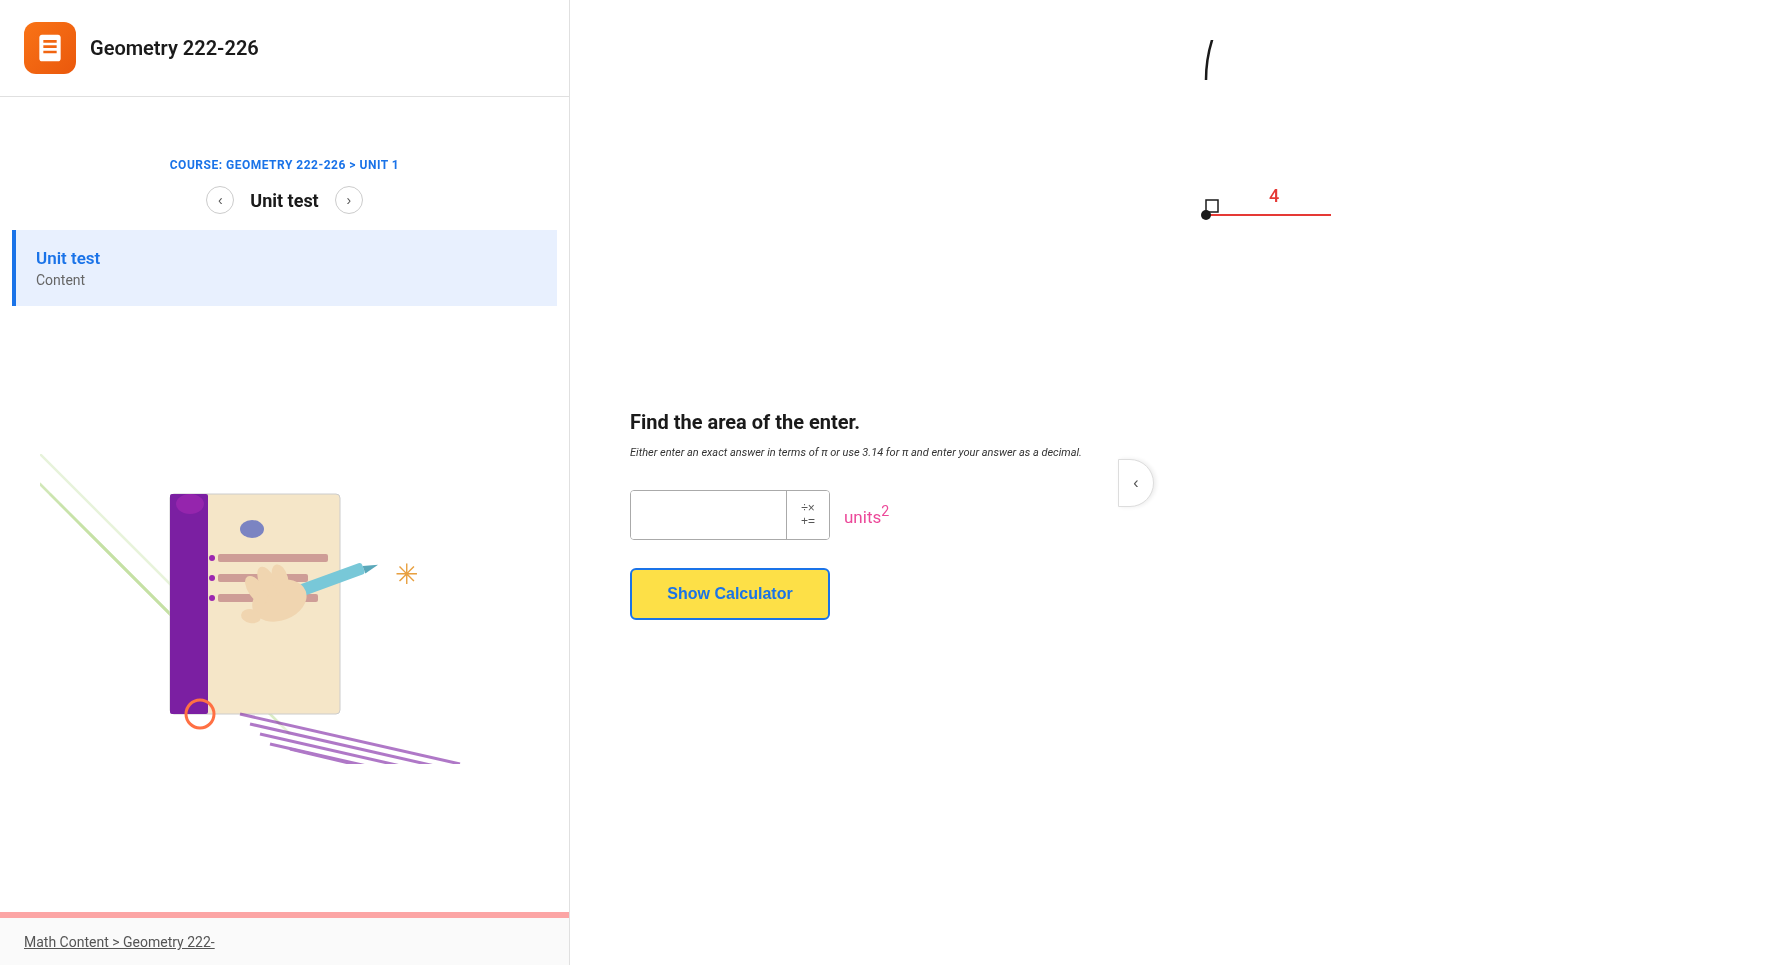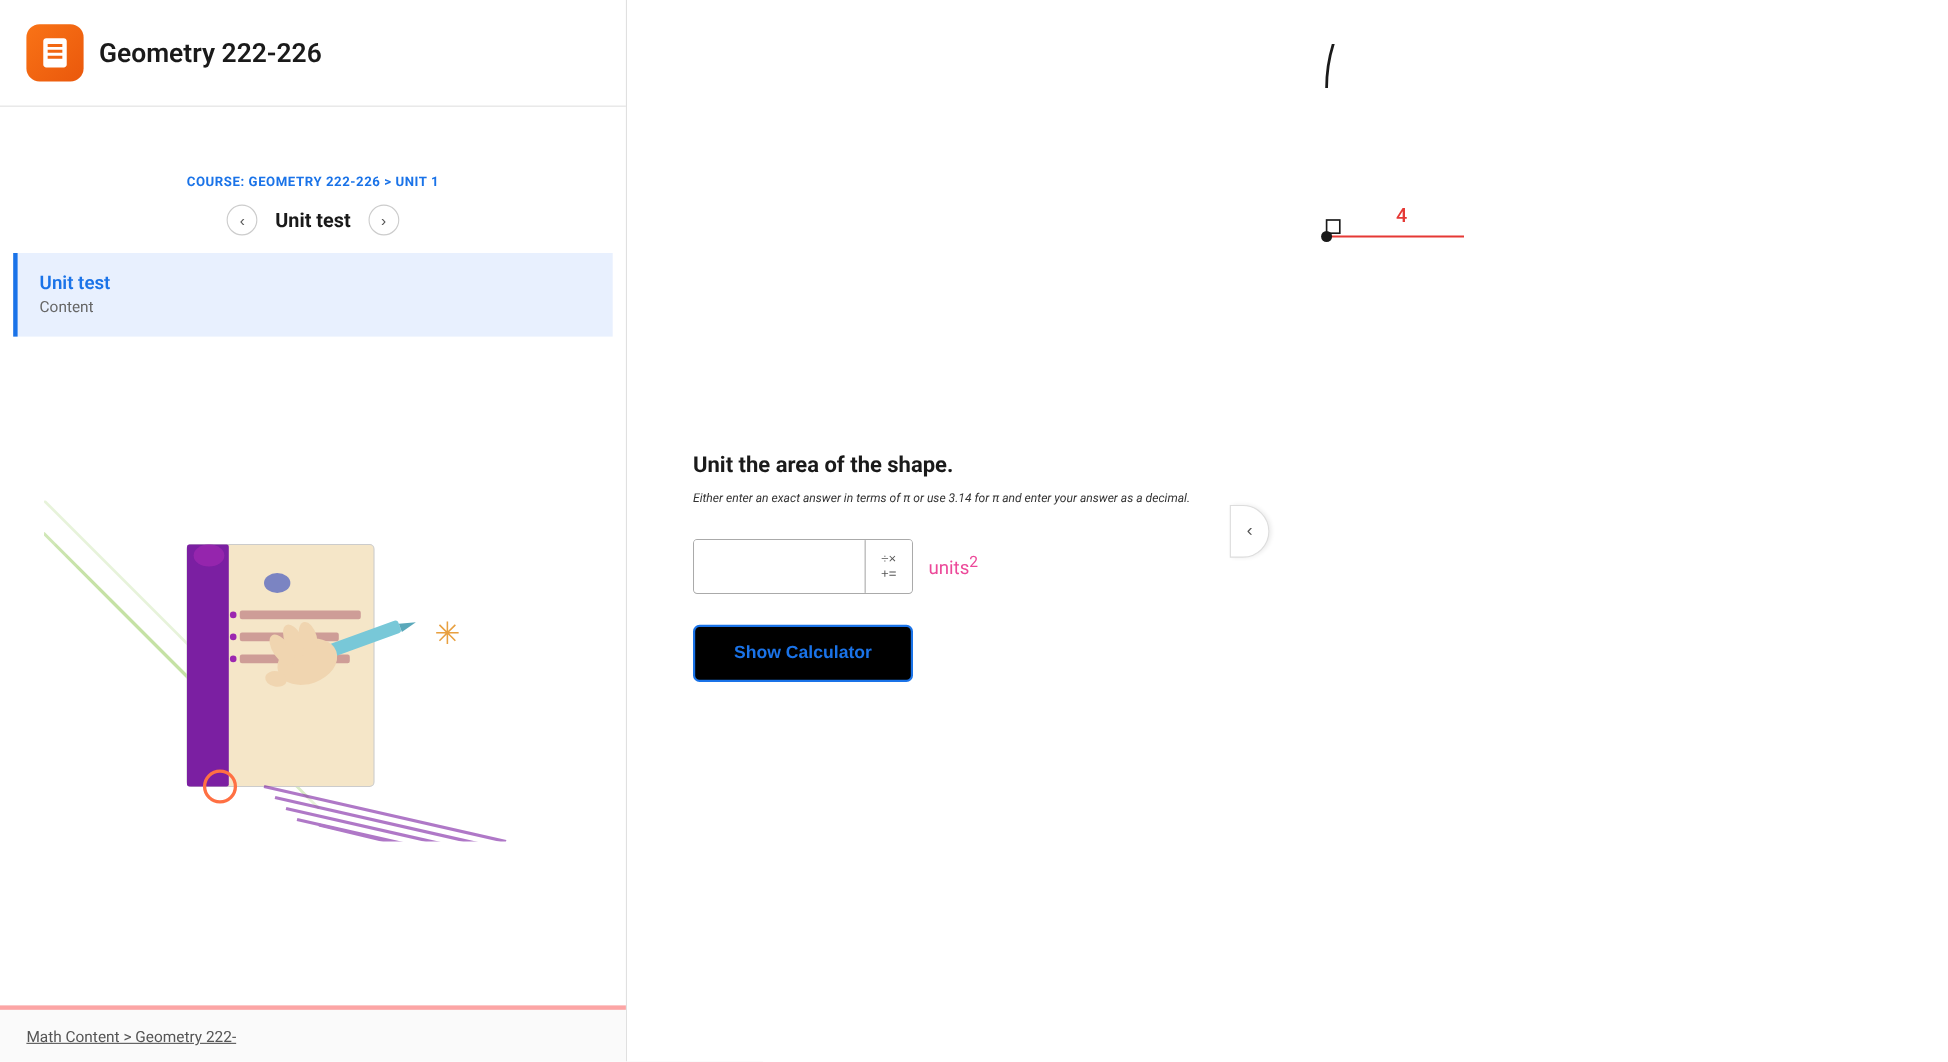--- a/index.html
+++ b/index.html
@@ -42,21 +42,21 @@
       flex-shrink: 0;
     }
 
     #app-icon svg {
       width: 32px;
       height: 32px;
       fill: white;
     }
 
     #sidebar-title {
-      font-size: 24px;
+      font-size: 20px;
       font-weight: 600;
       color: #1a1a1a;
     }
 
     #breadcrumb-nav {
       padding: 18px 24px 8px;
       text-align: center;
     }
 
     #breadcrumb-text {
@@ -121,21 +121,21 @@
       flex: 1;
       display: flex;
       align-items: center;
       justify-content: center;
       overflow: hidden;
       position: relative;
       padding: 10px;
     }
 
     #sidebar-footer {
-      border-top: 4px solid #fca5a5;
+      border-top: 6px solid #fca5a5;
       padding: 14px 24px;
       background: #fafafa;
     }
 
     #footer-breadcrumb {
       font-size: 14px;
       color: #555;
     }
 
     #footer-breadcrumb a {
@@ -245,21 +245,21 @@
     }
 
     #units-label {
       font-size: 17px;
       color: #ec4899;
     }
 
     #show-calculator-btn {
       width: 200px;
       height: 52px;
-      background: #000000;
+      background: #fde047;
       border: 2px solid #1a73e8;
       border-radius: 6px;
       color: #1a73e8;
       font-size: 16px;
       font-weight: 600;
       cursor: pointer;
       display: flex;
       align-items: center;
       justify-content: center;
     }
@@ -445,21 +445,21 @@
         <rect x="195" y="160" width="12" height="12" fill="none" stroke="#1a1a1a" stroke-width="1.5"></rect>
 
         <circle cx="195" cy="175" r="5" fill="#1a1a1a"></circle>
 
         <text x="258" y="162" font-size="18" font-weight="500" fill="#e53935">4</text>
 
       </svg>
     </div>
 
     <div id="question-text-block">
-      <div id="question-main">Unit the area of the shape.</div>
+      <div id="question-main">Find the area of the enter.</div>
       <div id="question-sub">
         Either enter an exact answer in terms of π or use 3.14 for π and enter your answer as a decimal.
       </div>
     </div>
 
     <div id="answer-row">
       <div id="answer-input-wrapper">
         <input id="answer-input" type="text" placeholder="" style="">
         <button id="input-icon-btn">
           <span style="font-size:12px; line-height:1; text-align:center; display:flex; flex-direction:column; gap:1px;">

